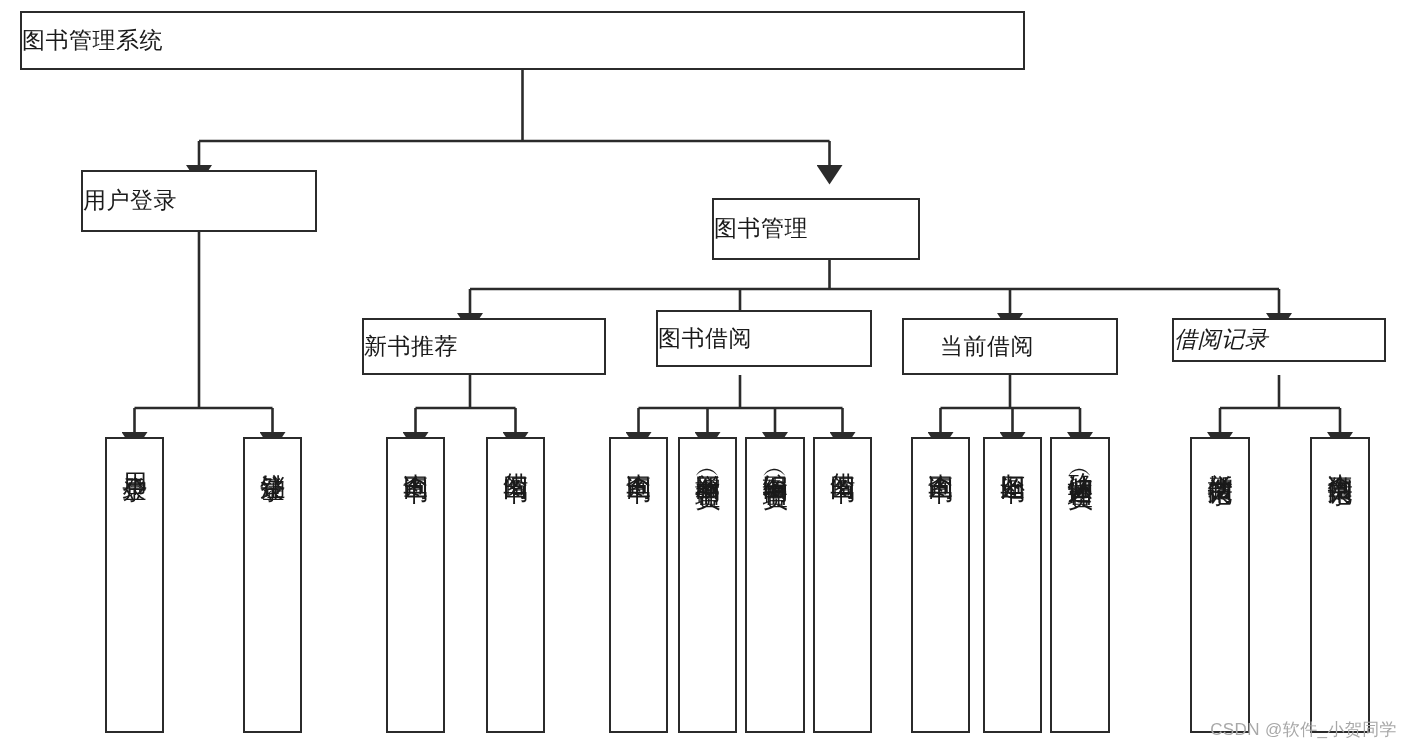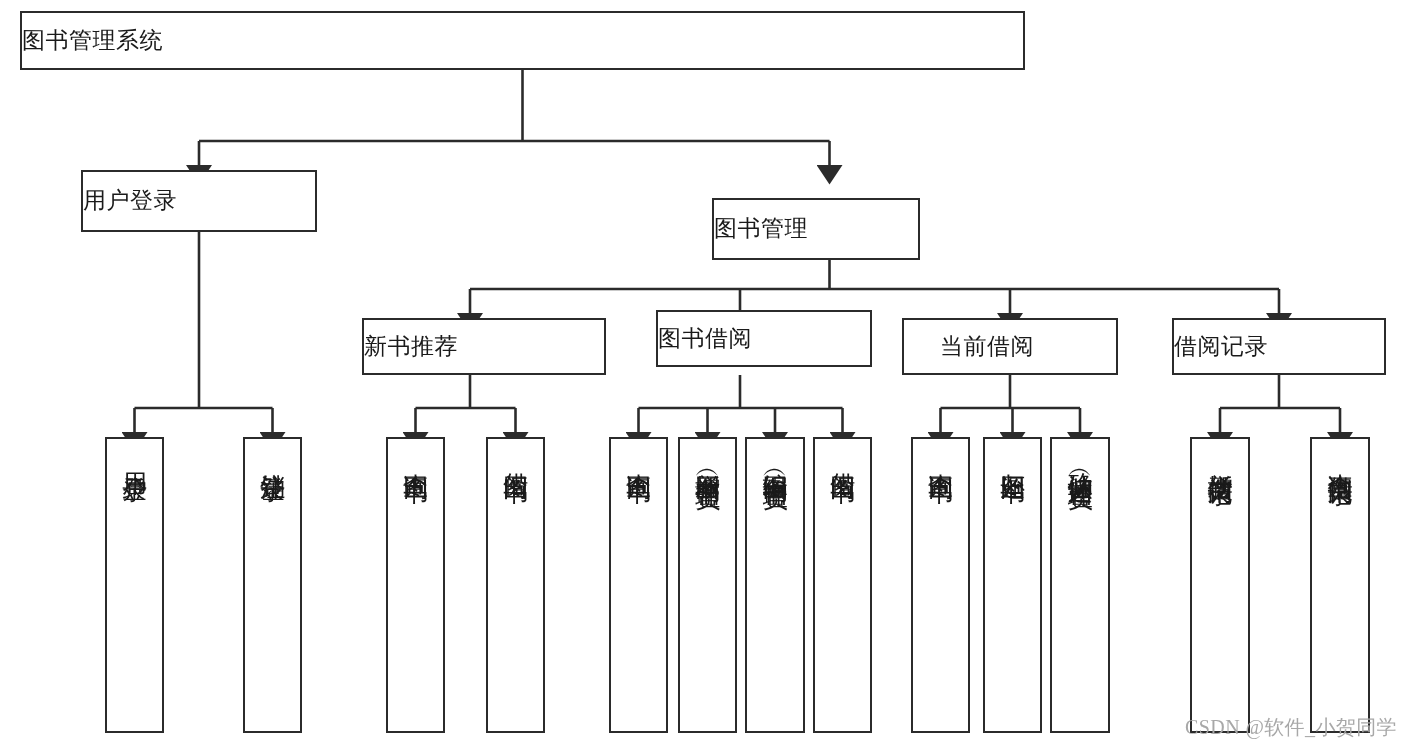--- a/index.html
+++ b/index.html
@@ -55,23 +55,23 @@
     text-orientation: upright;
     font-size: 25px;
     line-height: 1.02;
     letter-spacing: 2px;
     white-space: nowrap;
   }
   #watermark {
     position: absolute;
     right: 8px;
     bottom: 6px;
-    font-size: 20px;
+    font-size: 17px;
     color: #a8a8a8;
-    font-family: Liberation Serif, serif;
+    font-family: Liberation Sans, sans-serif;
     letter-spacing: 0.4px;
     pointer-events: none;
   }
 </style>
 </head>
 <body>
 
 <div id="diagram-root">
 
   <svg id="edges" viewBox="0 0 1405 747" xmlns="http://www.w3.org/2000/svg">
@@ -129,21 +129,21 @@
       </div>
       <div class="node horiz" style="left: 362px; top: 318px; width: 244px; height: 57px;">
         <span class="node-label">新书推荐</span>
       </div>
       <div class="node horiz" style="left: 632px; top: 310px; width: 216px; height: 57px; margin-left: 24px;">
         <span class="node-label">图书借阅</span>
       </div>
       <div class="node horiz" style="left: 902px; top: 318px; width: 216px; height: 57px; padding-left: 36px;">
         <span class="node-label">当前借阅</span>
       </div>
-      <div class="node horiz" style="left: 1172px; top: 318px; width: 214px; height: 57px;">
+      <div class="node horiz" style="left: 1172px; top: 318px; width: 214px; height: 44px; font-style: italic;">
         <span class="node-label">借阅记录</span>
       </div>
       <div class="node vert" style="left: 105px; top: 437px; width: 59px; height: 296px;">
         <span class="node-label">用户登录</span>
       </div>
       <div class="node vert" style="left: 243px; top: 437px; width: 59px; height: 296px;">
         <span class="node-label">注销登录</span>
       </div>
       <div class="node vert" style="left: 386px; top: 437px; width: 59px; height: 296px;">
         <span class="node-label">查询图书</span>

